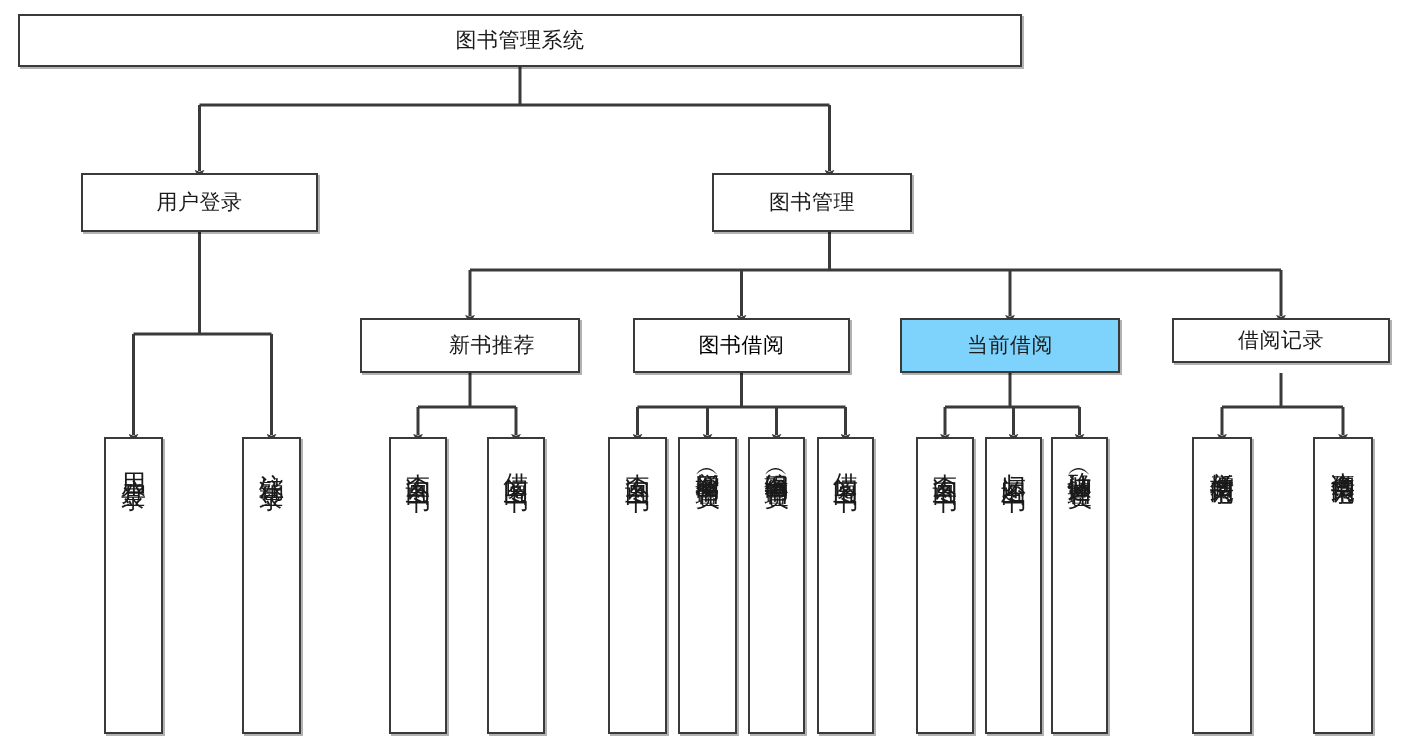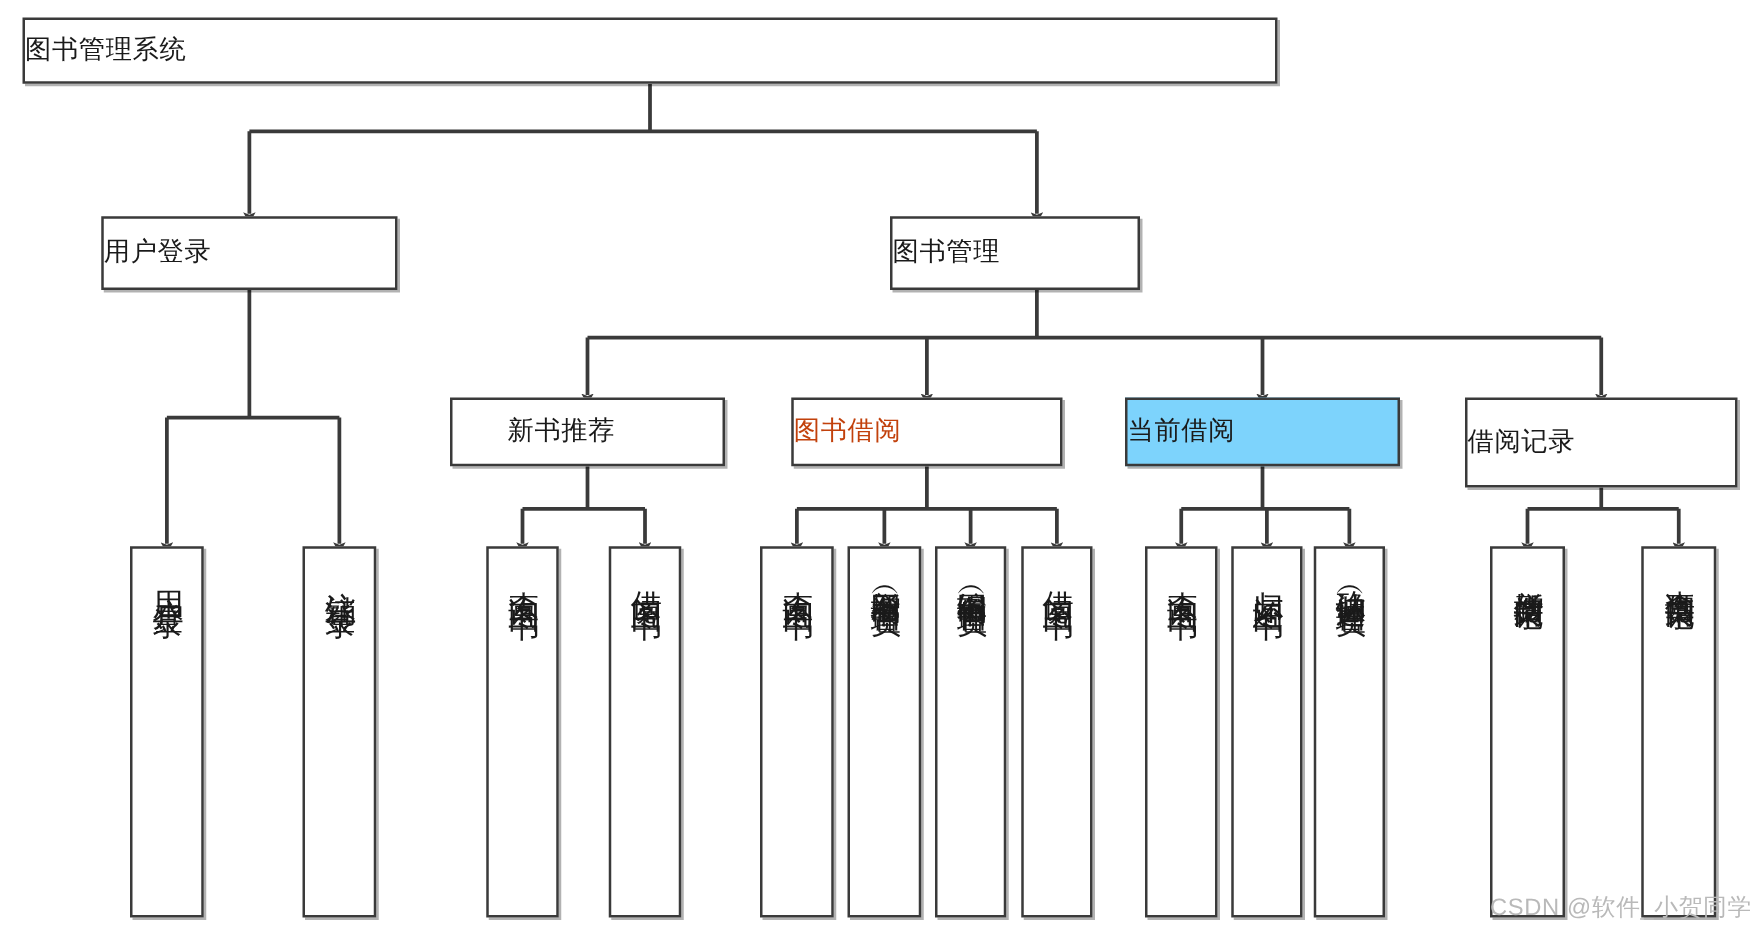--- a/index.html
+++ b/index.html
@@ -26,21 +26,21 @@
     pointer-events: none;
   }
   .node {
     position: absolute;
     box-sizing: border-box;
     background: #ffffff;
     border: 2px solid #3a3a3a;
     box-shadow: 2px 2px 0 rgba(0,0,0,0.30);
     display: flex;
     align-items: center;
-    justify-content: flex-start;
+    justify-content: center;
   }
   .node-label {
     color: #1a1a1a;
     text-align: center;
     line-height: 1.18;
     white-space: pre;
     letter-spacing: 0.5px;
   }
   .node.horiz .node-label {
     font-size: 21px;
@@ -126,26 +126,26 @@
       <div class="node horiz" style="left: 81px; top: 173px; width: 237px; height: 59px; border-color: rgb(58, 58, 58); background: rgb(255, 255, 255);">
         <div class="node-label" style="color: rgb(26, 26, 26);">用户登录</div>
       </div>
       <div class="node horiz" style="left: 712px; top: 173px; width: 200px; height: 59px; border-color: rgb(58, 58, 58); background: rgb(255, 255, 255);">
         <div class="node-label" style="color: rgb(26, 26, 26);">图书管理</div>
       </div>
       <div class="node horiz" style="left: 360px; top: 318px; width: 220px; height: 55px; border-color: rgb(58, 58, 58); background: rgb(255, 255, 255); padding-left: 44px;">
         <div class="node-label" style="color: rgb(26, 26, 26);">新书推荐</div>
       </div>
       <div class="node horiz" style="left: 633px; top: 318px; width: 217px; height: 55px; border-color: rgb(58, 58, 58); background: rgb(255, 255, 255);">
-        <div class="node-label" style="color: #c2410c;">图书借阅</div>
+        <div class="node-label" style="color: #000000;">图书借阅</div>
       </div>
       <div class="node horiz" style="left: 900px; top: 318px; width: 220px; height: 55px; border-color: rgb(58, 58, 58); background: #7dd3fc;">
         <div class="node-label" style="color: rgb(26, 26, 26);">当前借阅</div>
       </div>
-      <div class="node horiz" style="left: 1172px; top: 318px; width: 218px; height: 72px; border-color: rgb(58, 58, 58); background: rgb(255, 255, 255);">
+      <div class="node horiz" style="left: 1172px; top: 318px; width: 218px; height: 45px; border-color: rgb(58, 58, 58); background: rgb(255, 255, 255);">
         <div class="node-label" style="color: rgb(26, 26, 26);">借阅记录</div>
       </div>
       <div class="node vert" style="left: 104px; top: 437px; width: 59px; height: 297px; border-color: rgb(58, 58, 58); background: rgb(255, 255, 255);">
         <div class="node-label" style="color: rgb(26, 26, 26);">用户登录</div>
       </div>
       <div class="node vert" style="left: 242px; top: 437px; width: 59px; height: 297px; border-color: rgb(58, 58, 58); background: rgb(255, 255, 255);">
         <div class="node-label" style="color: rgb(26, 26, 26);">注销登录</div>
       </div>
       <div class="node vert" style="left: 389px; top: 437px; width: 58px; height: 297px; border-color: rgb(58, 58, 58); background: rgb(255, 255, 255);">
         <div class="node-label" style="color: rgb(26, 26, 26);">查询图书</div>
@@ -175,15 +175,14 @@
         <div class="node-label" style="color: rgb(26, 26, 26);">确认归还（管理员）</div>
       </div>
       <div class="node vert tight" style="left: 1192px; top: 437px; width: 60px; height: 297px; border-color: rgb(58, 58, 58); background: rgb(255, 255, 255);">
         <div class="node-label" style="color: rgb(26, 26, 26);">新增借阅记录</div>
       </div>
       <div class="node vert tight" style="left: 1313px; top: 437px; width: 60px; height: 297px; border-color: rgb(58, 58, 58); background: rgb(255, 255, 255);">
         <div class="node-label" style="color: rgb(26, 26, 26);">查询借阅记录</div>
       </div>
     </div>
 
-  <div class="watermark" style="left: 1192px; top: 713px; color: rgb(185, 185, 185);">CSDN @软件_小贺同学</div>
 
 </div>
 
 </body></html>

